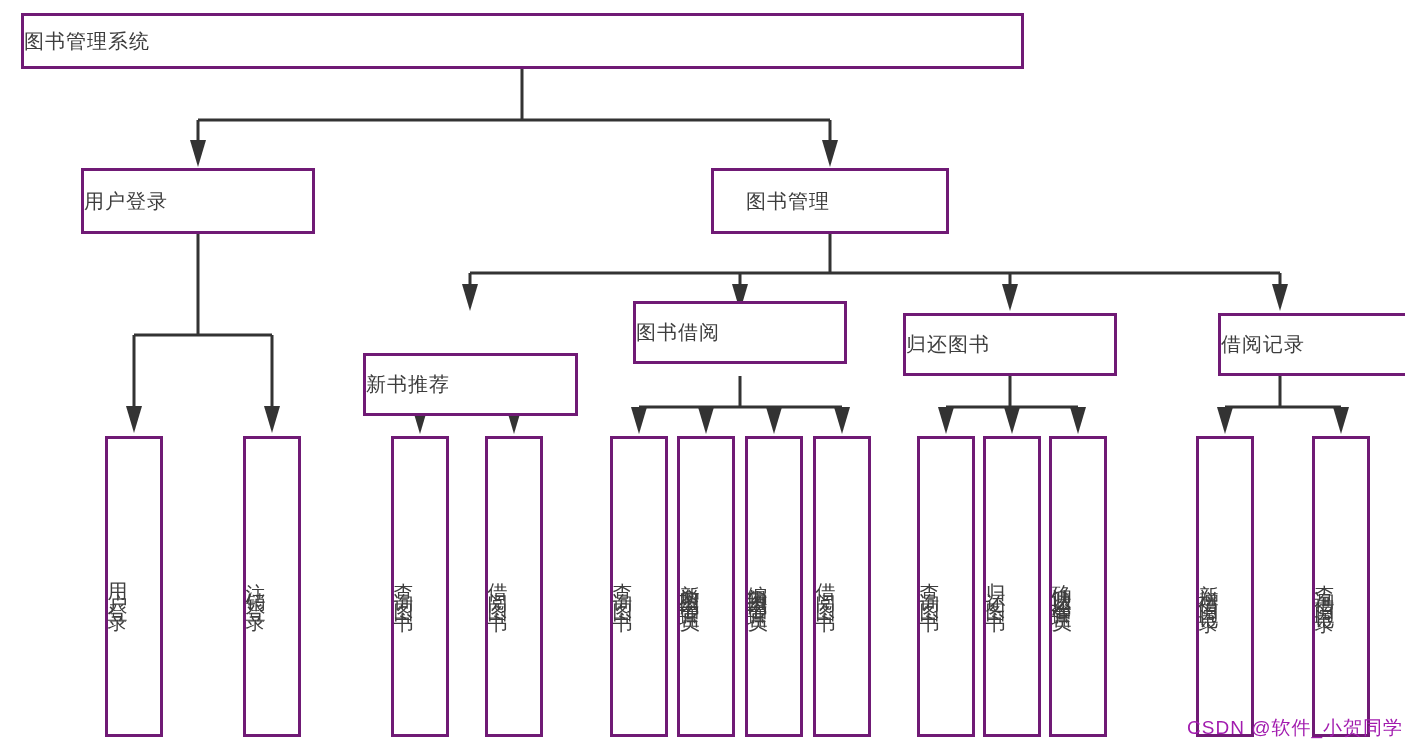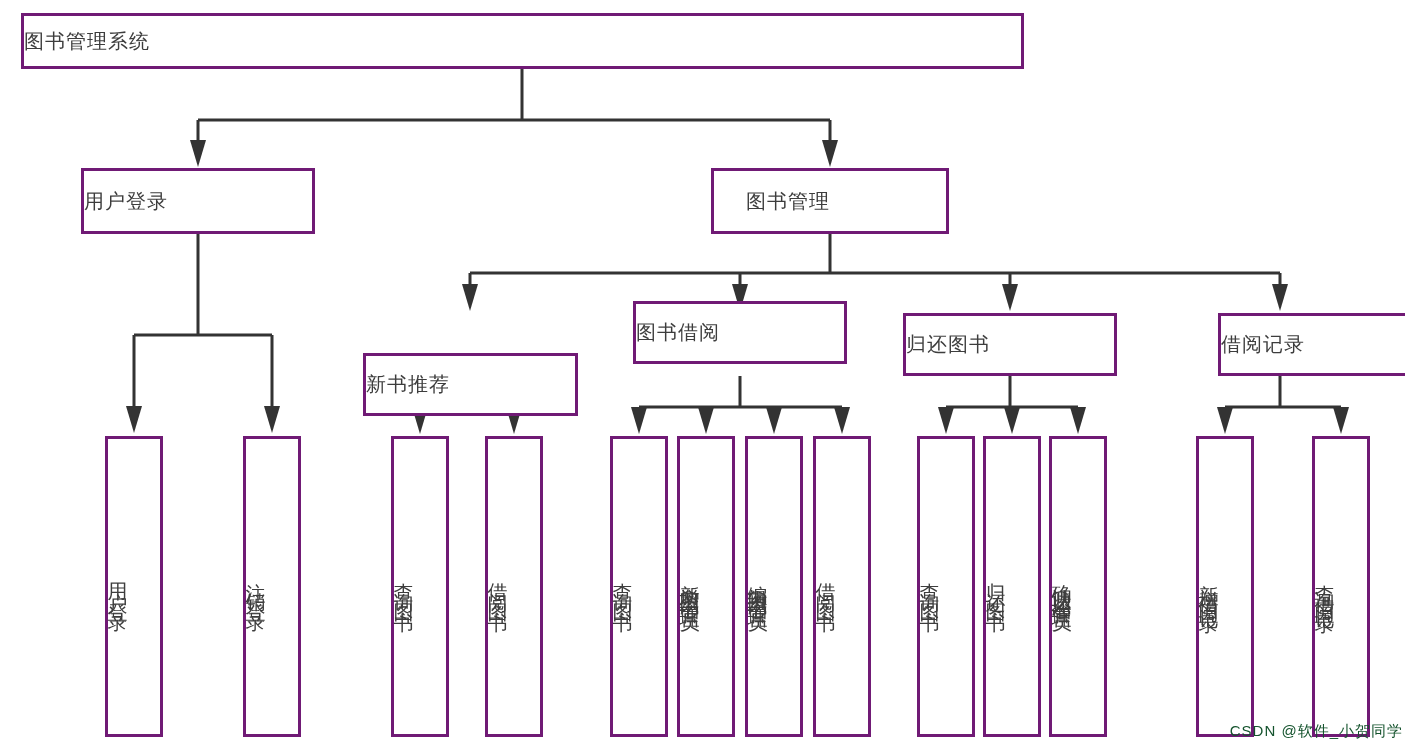--- a/index.html
+++ b/index.html
@@ -13,21 +13,21 @@
     border:3px solid #701a75;display:flex;align-items:center;
     color:#3d3d3d;font-size:20px;z-index:2;
   }
   .box .label{white-space:nowrap;letter-spacing:1px;}
   .box .vlabel{
     writing-mode:vertical-rl;line-height:1;letter-spacing:10px;
     white-space:nowrap;text-align:center;
   }
   .watermark{
     position:absolute;right:2px;bottom:6px;z-index:3;
-    color:#14532d;font-size:15px;letter-spacing:1px;
+    color:#a21caf;font-size:19px;letter-spacing:1px;
   }
 </style>
 </head>
 <body>
 
 <div class="canvas">
 
   <svg class="connectors" viewBox="0 0 1405 747" xmlns="http://www.w3.org/2000/svg">
     <g stroke="#333333" stroke-width="3" fill="none">
 

